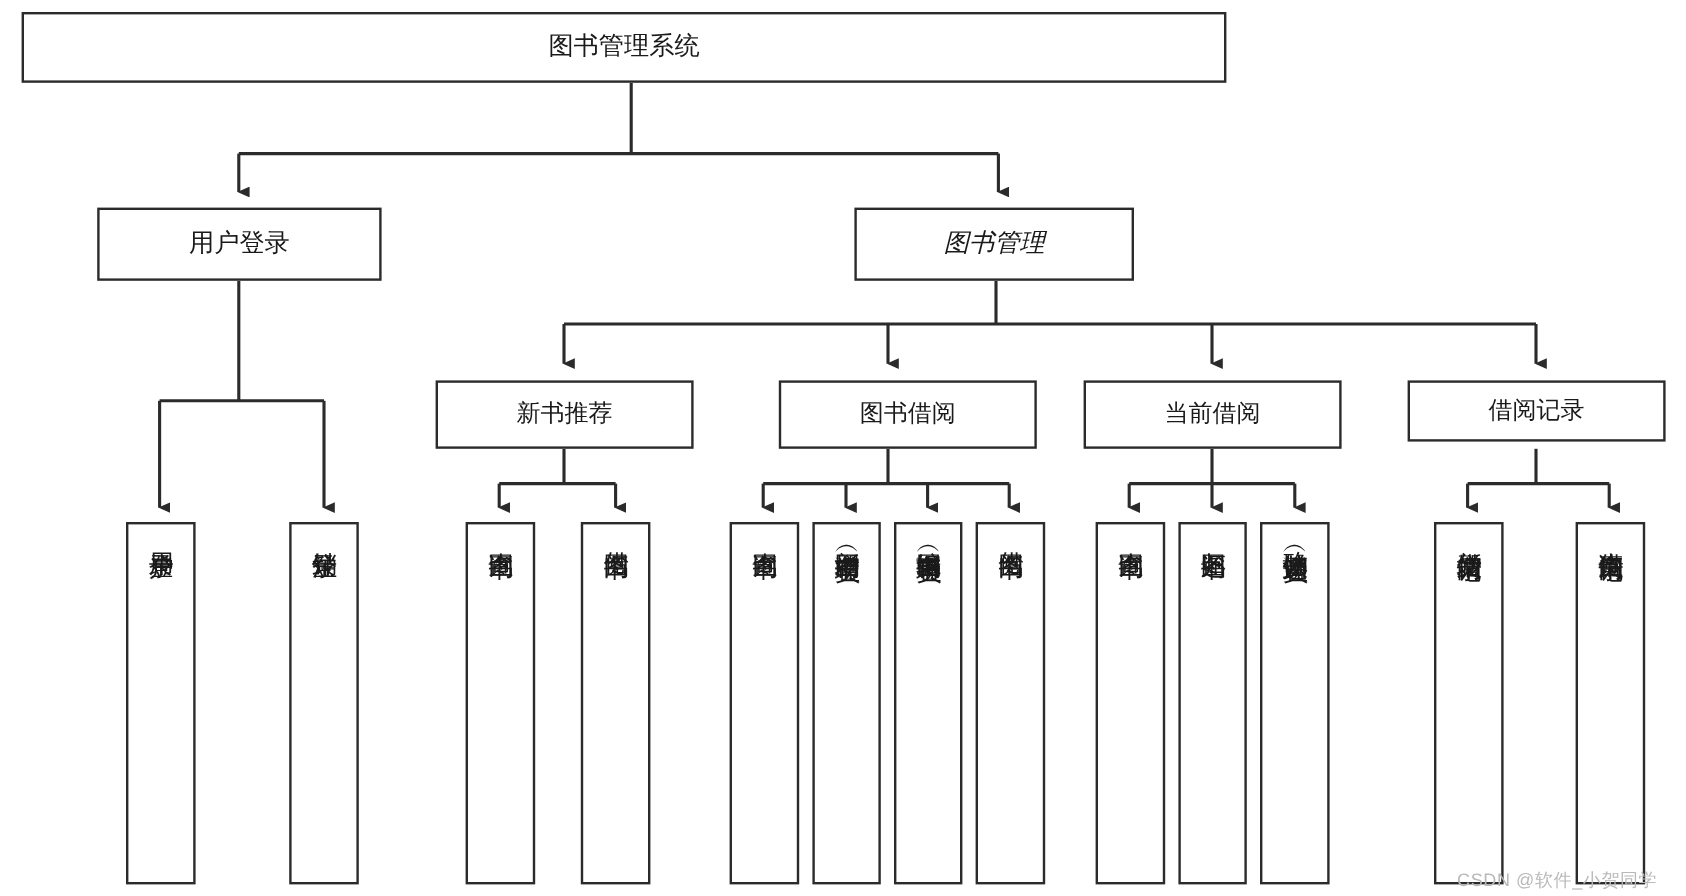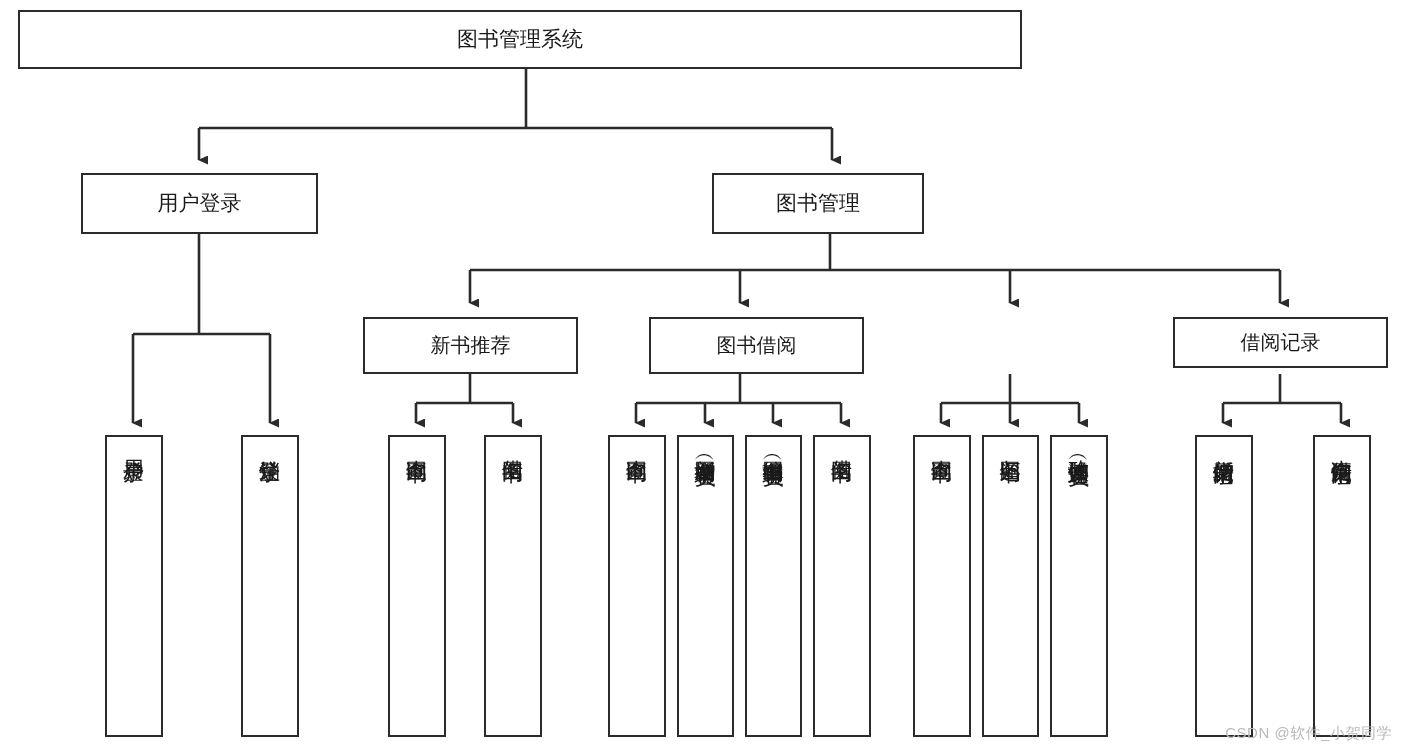--- a/index.html
+++ b/index.html
@@ -60,21 +60,21 @@
     font-size: 20px;
   }
   .node.leaf {
     font-size: 21px;
     padding-top: 6px;
     align-items: flex-start;
     justify-content: center;
   }
   #watermark {
     position: absolute;
-    right: 13px;
+    right: 24px;
     bottom: 4px;
     font-size: 15px;
     color: #b9b9b9;
     letter-spacing: 0.5px;
     user-select: none;
     white-space: nowrap;
   }
 </style>
 </head>
 <body>
@@ -132,32 +132,35 @@
   </svg>
 
   <div class="node root horizontal" style="left:18px; top:10px; width:1004px; height:59px;">
     <span class="node-label">图书管理系统</span>
   </div>
 
   <div class="node level2 horizontal" style="left:81px; top:173px; width:237px; height:61px;">
     <span class="node-label">用户登录</span>
   </div>
 
-  <div class="node level2 horizontal" style="left:712px; top:173px; width:212px; height:61px;">
+  <div class="node level2 horizontal" style="left:712px; top:173px; width:233px; height:61px;font-style:italic;">
     <span class="node-label">图书管理</span>
   </div>
 
   <div class="node level3 horizontal" style="left:363px; top:317px; width:215px; height:57px;">
     <span class="node-label">新书推荐</span>
   </div>
 
   <div class="node level3 horizontal" style="left:633px; top:317px; width:215px; height:57px;margin-left:16px;">
     <span class="node-label">图书借阅</span>
   </div>
 
+  <div class="node level3 horizontal" style="left:903px; top:317px; width:215px; height:57px;">
+    <span class="node-label">当前借阅</span>
+  </div>
 
   <div class="node level3 horizontal" style="left:1173px; top:317px; width:215px; height:51px;">
     <span class="node-label">借阅记录</span>
   </div>
 
   <div class="node leaf vertical" style="left:105px; top:435px; width:58px; height:302px;">
     <span class="node-label">用户登录</span>
   </div>
 
   <div class="node leaf vertical" style="left:241px; top:435px; width:58px; height:302px;">

